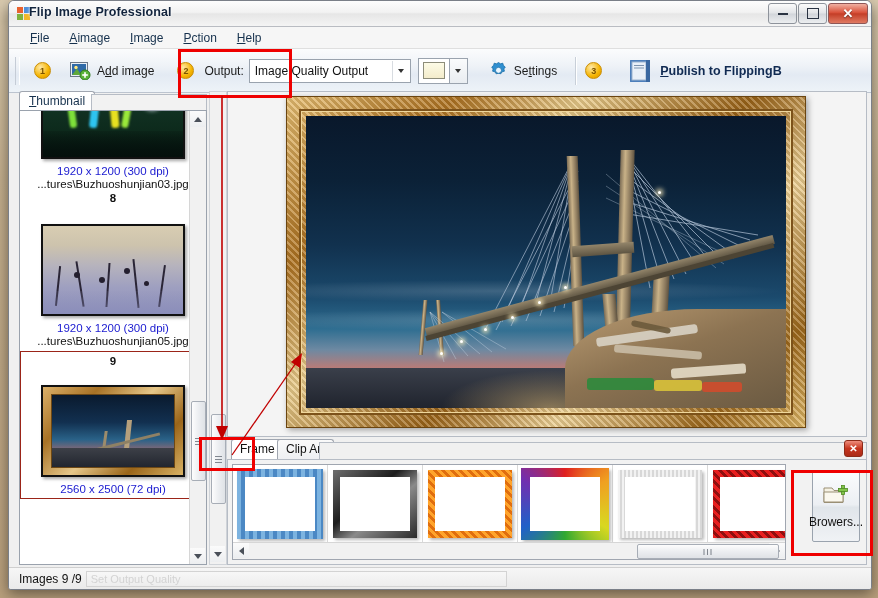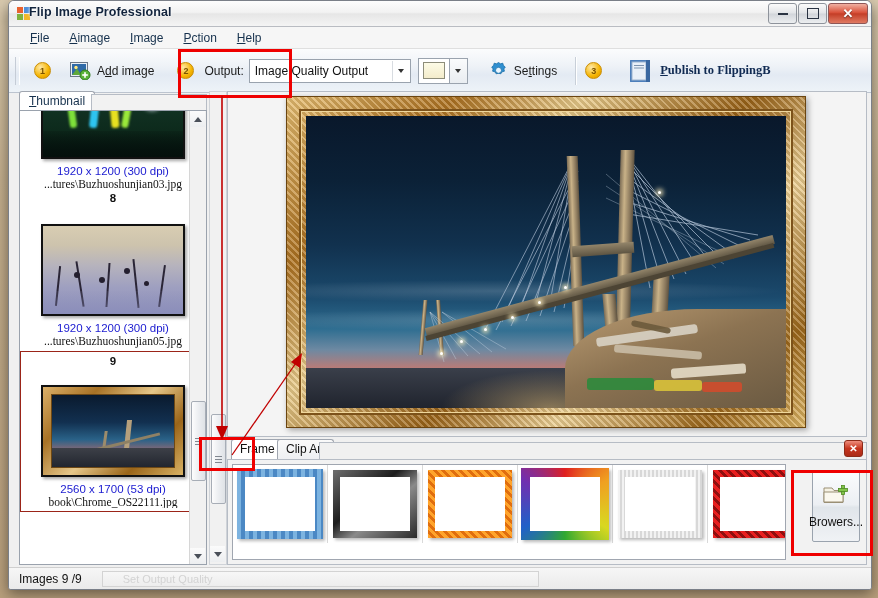--- a/index.html
+++ b/index.html
@@ -143,21 +143,21 @@
     background:#fff;border:1px solid #9aa2ad;overflow:hidden;
   }
   .thumb-item{position:relative;padding:6px 0 4px 0;text-align:center;}
   .thumb-item.selected{outline:1px solid #9b2418;outline-offset:-1px;}
   .thumb-img{
     width:140px;height:88px;margin:0 auto;border:2px solid #111;
     box-shadow:2px 2px 3px rgba(0,0,0,.35);
     background:#222;overflow:hidden;position:relative;
   }
   .thumb-dim{color:#1a1ad0;font-size:11.5px;margin-top:6px;}
-  .thumb-path{color:#111;font-size:11.5px;margin-top:1px;font-family:Liberation Serif, serif;}
+  .thumb-path{color:#111;font-size:11.5px;margin-top:1px;}
   .thumb-num{font-size:11.5px;font-weight:bold;color:#111;margin-top:2px;}
   
   .vsb{
     position:absolute;right:0;top:0;bottom:0;width:16px;
     background:#f1f1f1;border-left:1px solid #d6d6d6;
   }
   .sb-arrow{
     position:absolute;left:0;width:15px;height:16px;
     background:linear-gradient(180deg,#fbfbfb,#eceef0);
     display:flex;align-items:center;justify-content:center;
@@ -275,23 +275,23 @@
     font-size:12px;color:#111;margin-left:20px;
   }
   
   #statusbar{
     position:absolute;left:0;right:0;bottom:0;height:21px;
     background:linear-gradient(180deg,#f6f6f6,#eaeaea);
     border-top:1px solid #cfcfcf;display:flex;align-items:center;
   }
   .st-text{margin-left:10px;font-size:12px;color:#111;}
   .st-prog{
-    margin-left:20px;width:415px;height:14px;border:1px solid #d3d3d3;
+    margin-left:4px;width:415px;height:14px;border:1px solid #d3d3d3;
     background:linear-gradient(180deg,#f7f7f7,#ededed);
-    display:flex;align-items:center;color:#d3d3d3;font-size:11px;padding-left:20px;
+    display:flex;align-items:center;color:#d3d3d3;font-size:11px;padding-left:4px;
   }
   
   .anno{position:absolute;pointer-events:none;}
   .anno-box{border:3px solid #ef0000;}
   svg.anno-svg{position:absolute;left:0;top:0;overflow:visible;}
 </style>
 </head>
 <body>
 
 <div id="backdrop">
@@ -381,21 +381,21 @@
           <circle cx="9.5" cy="9.3" r="3" fill="#eaf6ff" stroke="#1b6ea8" stroke-width="0.8"></circle>
         </svg>
       </span>
       <span>Se<span style="text-decoration:underline">t</span>tings</span>
     </div>
 
     <div class="tb-sep"></div>
 
     <div class="step-badge" style="margin:0 10px 0 0;">3</div>
 
-    <div class="tb-btn" style="margin-left:8px;gap:9px;font-family:Liberation Serif, serif;">
+    <div class="tb-btn" style="margin-left:8px;gap:9px;">
       <span class="ico ico-book">
         <svg width="22" height="24" viewBox="0 0 22 24">
           <rect x="1" y="1" width="18" height="22" rx="1" fill="#4a7bb5" stroke="#2d5party"></rect>
           <rect x="1" y="1" width="18" height="22" rx="1" fill="#4d7fbb" stroke="#2c5party"></rect>
           <rect x="3" y="3" width="14" height="18" fill="#e9f0f8" stroke="#9cb4cf"></rect>
           <rect x="5" y="6" width="10" height="1" fill="#7d93ae"></rect>
           <rect x="5" y="8.5" width="10" height="1" fill="#7d93ae"></rect>
           <rect x="17" y="1" width="4" height="22" fill="#3a68a1"></rect>
         </svg>
       </span>
@@ -450,22 +450,21 @@
           <div class="thumb-img" style="margin-top:18px;">
             <div style="position:absolute;inset:0;background:linear-gradient(135deg,#dbb069,#a87226 25%,#e6c789 50%,#9a6519 75%,#d9b264);"></div>
             <div style="position:absolute;left:8px;top:7px;right:8px;bottom:7px;overflow:hidden;background:#0a1726;border:1px solid #6d4815;">
               <div style="position:absolute;inset:0;background:linear-gradient(180deg,#0a1a2e 0%,#123050 38%,#2a6288 62%,#9c6a72 80%,#c2676f 87%,#3b3a48 95%,#20242e 100%);"></div>
               <div style="position:absolute;left:42%;bottom:16%;width:3px;height:34%;background:#9c8c6c;transform:skewX(-8deg);"></div>
               <div style="position:absolute;left:60%;bottom:12%;width:5px;height:54%;background:#b6a07c;transform:skewX(-6deg);"></div>
               <div style="position:absolute;left:30%;bottom:20%;width:60%;height:3px;background:#8f8165;transform:rotate(-14deg);transform-origin:left;"></div>
               <div style="position:absolute;left:0;right:0;bottom:0;height:26%;background:linear-gradient(180deg,#3d4048,#22262f);"></div>
             </div>
           </div>
-          <div class="thumb-dim">2560 x 1700 (53 dpi)</div>
-          <div class="thumb-path" style="white-space:nowrap;overflow:hidden;">book\Chrome_OS22111.jpg</div>
+          <div class="thumb-dim">2560 x 2500 (72 dpi)</div>
         </div>
 
         <div class="vsb">
           <div class="sb-arrow up">
               <span class="tri-up"></span>
             </div>
           <div class="sb-thumb" style="top:290px;height:78px;">
             <span class="grip3"></span>
           </div>
           <div class="sb-arrow down">
@@ -623,20 +622,29 @@
 
               <div class="gal-cell">
                 <div class="fr-thumb" style="background:
                        linear-gradient(#fff,#fff) padding-box,
                        repeating-linear-gradient(45deg,#e81f1f 0 3px,#8f0f0f 3px 6px) border-box;
                        border:7px solid transparent;"></div>
               </div>
 
             </div>
 
+            <div class="hsb">
+              <div class="hsb-arrow" style="left:0;">
+                  <span class="tri-lt"></span>
+                </div>
+              <div class="hsb-arrow" style="right:0;">
+                  <span class="tri-rt"></span>
+                </div>
+              <div class="hsb-thumb" style="left:404px;width:140px;">III</div>
+            </div>
           </div>
 
           <div id="browsewrap">
             <div class="browse-btn">
               <span class="ico">
                 <svg width="26" height="22" viewBox="0 0 26 22">
                   <path d="M1 4 h8 l2 2.5 h9 v12 h-19 z" fill="#f6f2e4" stroke="#9a8f74"></path>
                   <path d="M1 8 h19 v10 h-19 z" fill="#fbf8ee" stroke="#9a8f74"></path>
                   <rect x="15" y="1" width="9" height="9" fill="none"></rect>
                   <g fill="#82c44a" stroke="#4e8a22" stroke-width="0.8">

